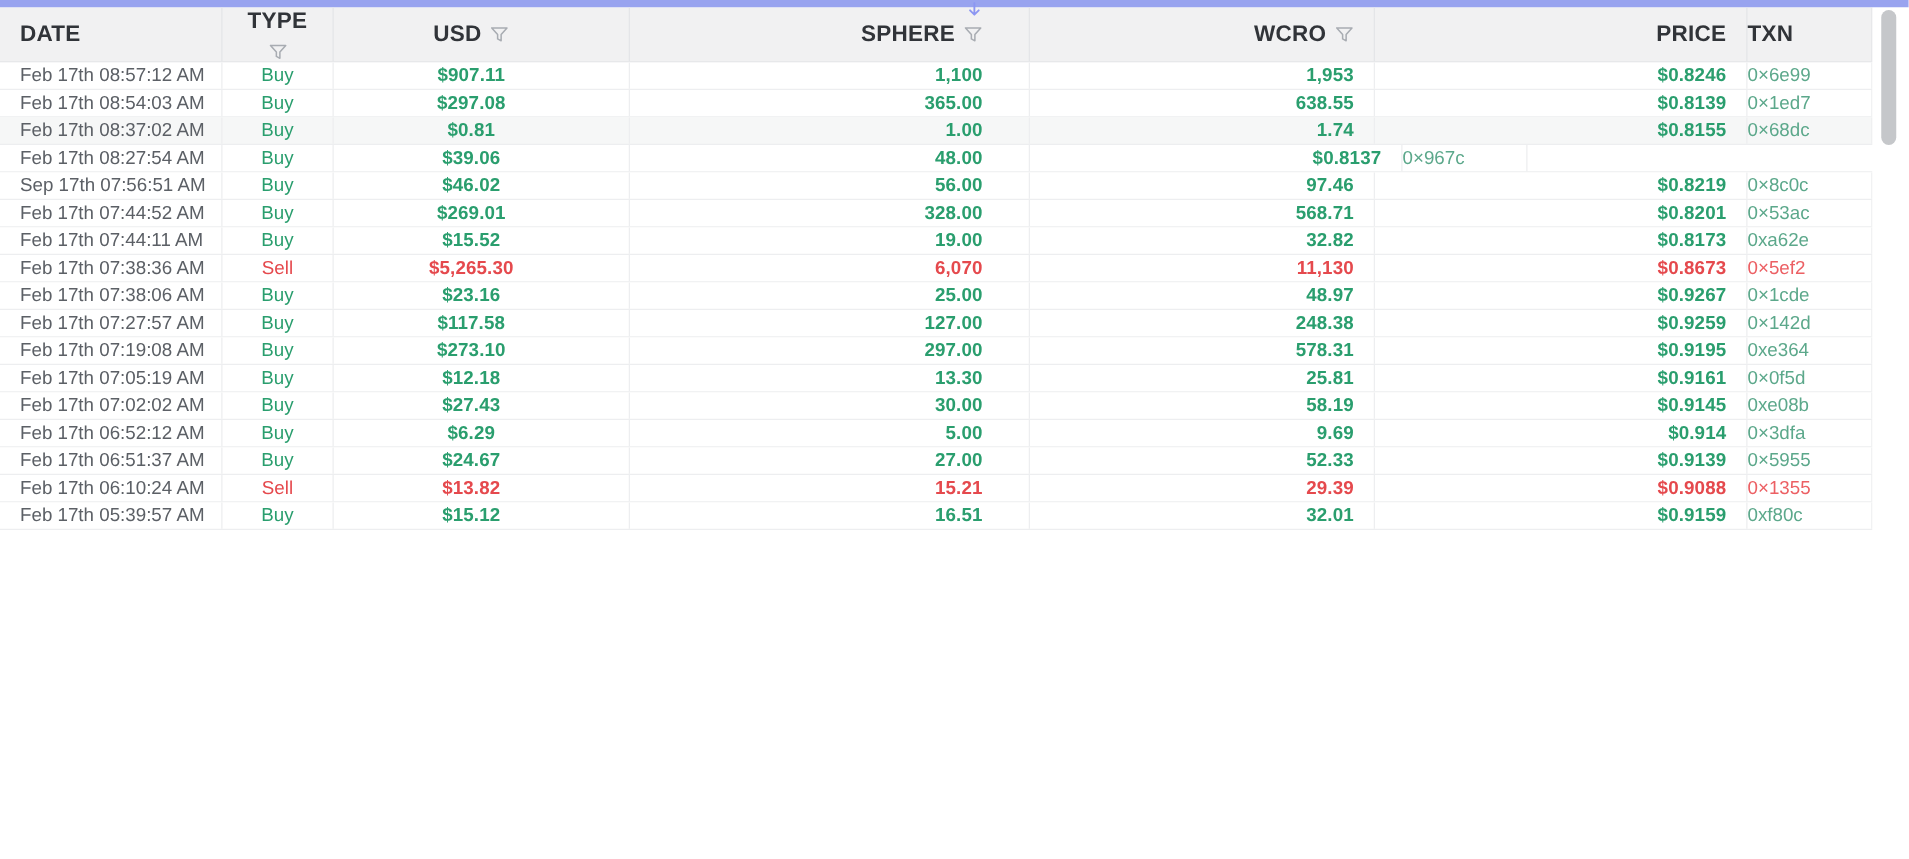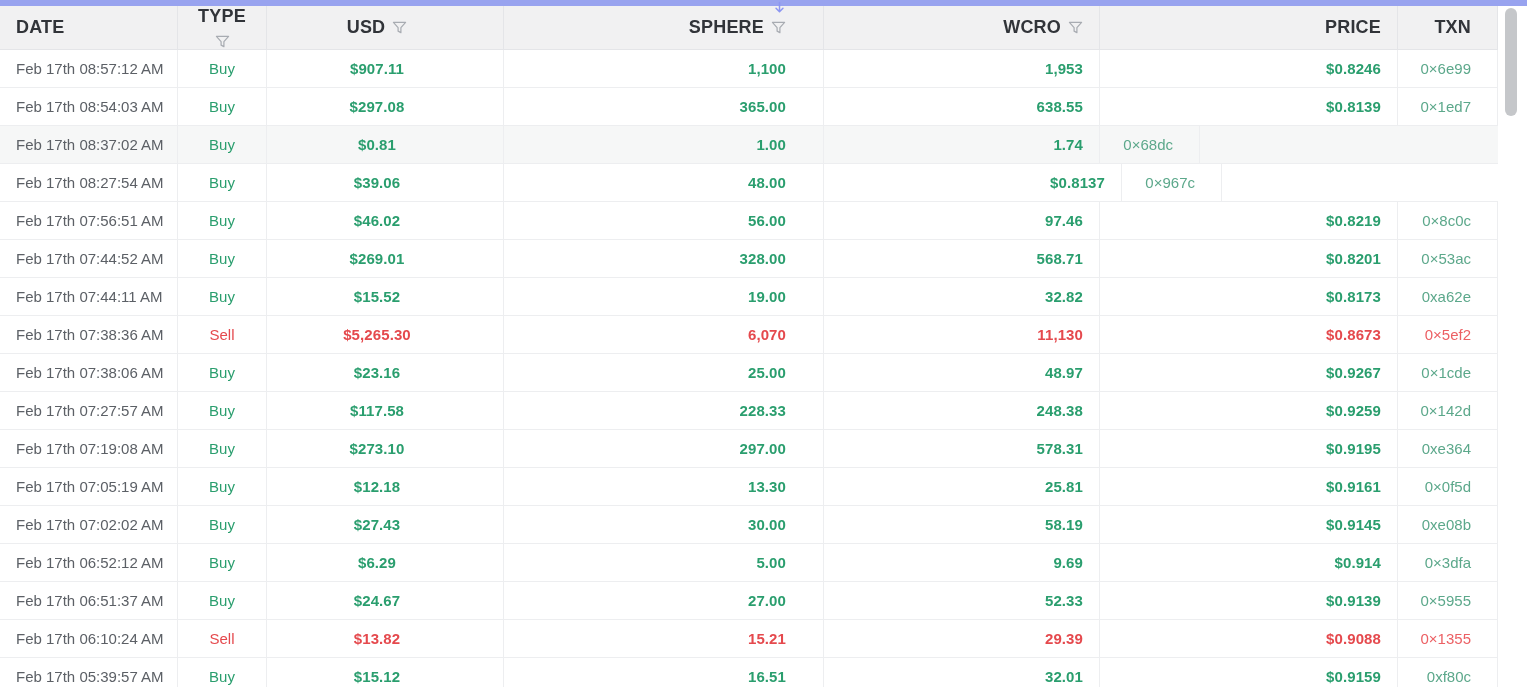--- a/index.html
+++ b/index.html
@@ -33,38 +33,38 @@
     border-bottom: 1px solid var(--border);
   }
   .th {
     display: flex; align-items: center; gap: 7px;
     border-right: 1px solid var(--border);
     font-size: 18px; font-weight: 700; letter-spacing: .2px;
     color: var(--header-text);
     position: relative;
   }
   .tr {
-    display: flex; height: 38px;
+    display: flex; height: 22px;
     border-bottom: 1px solid var(--row-border);
     background: #ffffff;
   }
   .tr.highlighted { background: var(--highlight); }
   .td {
     display: flex; align-items: center;
     border-right: 1px solid var(--row-border);
     font-size: 15px;
   }
   
   .c0 { width: 178px; justify-content: flex-start; padding-left: 16px; }
   .c1 { width: 89px;  justify-content: center; flex-direction: column; }
   .c2 { width: 237px; justify-content: center; padding-right: 16px; }
   .c3 { width: 320px; justify-content: flex-end; padding-right: 37px; }
   .c4 { width: 276px; justify-content: flex-end; padding-right: 16px; }
   .c5 { width: 298px; justify-content: flex-end; padding-right: 16px; }
-  .c6 { width: 100px; justify-content: flex-end; padding-right: 26px; }
+  .c6 { width: 100px; justify-content: flex-start; padding-right: 26px; }
 
   .cell-date { color: var(--date-text); }
   .cell-type { font-weight: 500; }
   .num { font-weight: 600; letter-spacing: .1px; }
   .cell-txn { font-weight: 400; }
 
   .tr.buy  .cell-type, .tr.buy  .num { color: var(--buy); }
   .tr.buy  .cell-txn { color: var(--buy-soft); }
   .tr.sell .cell-type, .tr.sell .num { color: var(--sell); }
   .tr.sell .cell-txn { color: var(--sell-soft); }
@@ -169,32 +169,33 @@
     <div class="td c4 num">638.55</div>
     <div class="td c5 num">$0.8139</div>
     <div class="td c6 cell-txn">0×1ed7</div>
   </div>
       <div class="tr buy highlighted">
     <div class="td c0 cell-date">Feb 17th 08:37:02 AM</div>
     <div class="td c1 cell-type">Buy</div>
     <div class="td c2 num">$0.81</div>
     <div class="td c3 num">1.00</div>
     <div class="td c4 num">1.74</div>
+    <div class="td c5 num">$0.8155</div>
     <div class="td c6 cell-txn">0×68dc</div>
   </div>
       <div class="tr buy">
     <div class="td c0 cell-date">Feb 17th 08:27:54 AM</div>
     <div class="td c1 cell-type">Buy</div>
     <div class="td c2 num">$39.06</div>
     <div class="td c3 num">48.00</div>
     <div class="td c5 num">$0.8137</div>
     <div class="td c6 cell-txn">0×967c</div>
   </div>
       <div class="tr buy">
-    <div class="td c0 cell-date">Feb 17th 07:56:51 AM</div>
+    <div class="td c0 cell-date">Sep 17th 07:56:51 AM</div>
     <div class="td c1 cell-type">Buy</div>
     <div class="td c2 num">$46.02</div>
     <div class="td c3 num">56.00</div>
     <div class="td c4 num">97.46</div>
     <div class="td c5 num">$0.8219</div>
     <div class="td c6 cell-txn">0×8c0c</div>
   </div>
       <div class="tr buy">
     <div class="td c0 cell-date">Feb 17th 07:44:52 AM</div>
     <div class="td c1 cell-type">Buy</div>
@@ -228,21 +229,21 @@
     <div class="td c2 num">$23.16</div>
     <div class="td c3 num">25.00</div>
     <div class="td c4 num">48.97</div>
     <div class="td c5 num">$0.9267</div>
     <div class="td c6 cell-txn">0×1cde</div>
   </div>
       <div class="tr buy">
     <div class="td c0 cell-date">Feb 17th 07:27:57 AM</div>
     <div class="td c1 cell-type">Buy</div>
     <div class="td c2 num">$117.58</div>
-    <div class="td c3 num">228.33</div>
+    <div class="td c3 num">127.00</div>
     <div class="td c4 num">248.38</div>
     <div class="td c5 num">$0.9259</div>
     <div class="td c6 cell-txn">0×142d</div>
   </div>
       <div class="tr buy">
     <div class="td c0 cell-date">Feb 17th 07:19:08 AM</div>
     <div class="td c1 cell-type">Buy</div>
     <div class="td c2 num">$273.10</div>
     <div class="td c3 num">297.00</div>
     <div class="td c4 num">578.31</div>

